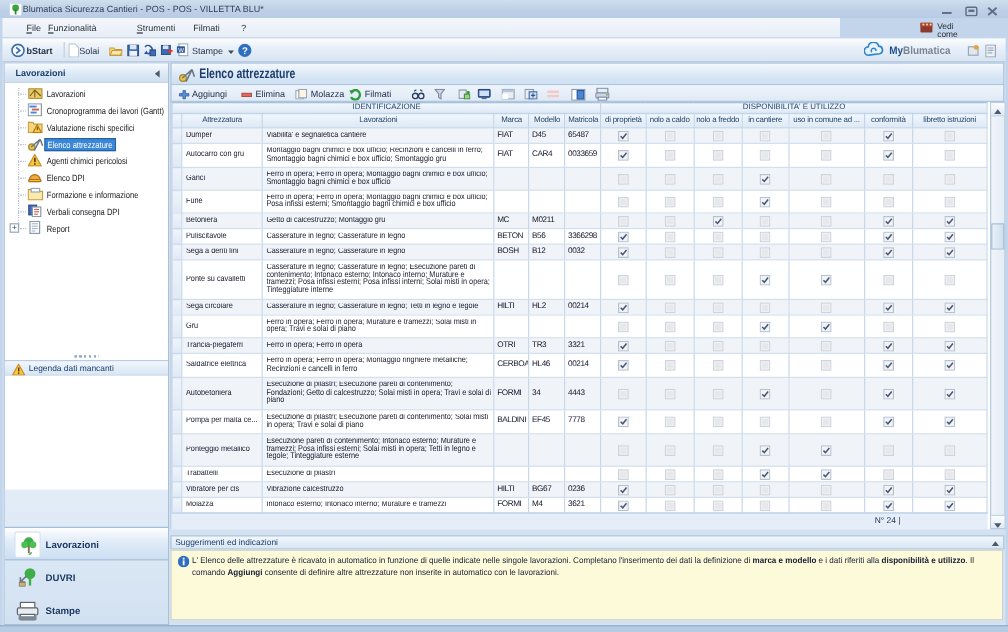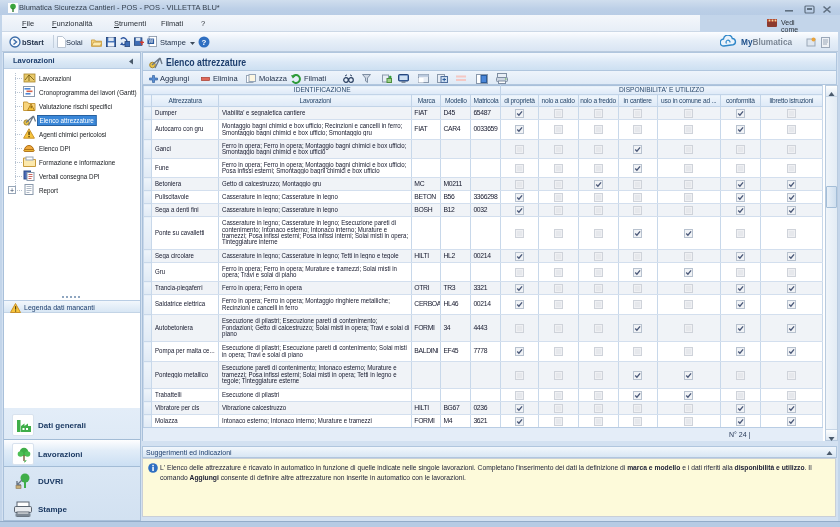--- a/index.html
+++ b/index.html
@@ -126,21 +126,21 @@
 <div class="winbtn abs" style="left:804px;"><svg width="11" height="9">
       <rect x="1" y="1" width="9" height="7" rx="1" fill="none" stroke="#5f6f80" stroke-width="1.2"></rect>
       <rect x="3" y="3" width="5" height="2" fill="#5f6f80"></rect>
     </svg></div>
 <div class="winbtn abs" style="left:822px;"><svg width="10" height="9">
       <path d="M1.5 1.5 L8.5 7.5 M8.5 1.5 L1.5 7.5" stroke="#5f6f80" stroke-width="1.6"></path>
     </svg></div>
 
 <div id="menubar" class="abs">
   <span class="menuitem" style="left:20px"><u>F</u>ile</span>
-  <span class="menuitem" style="left:50px"><u>F</u>unzionalità</span>
+  <span class="menuitem" style="left:38px"><u>F</u>unzionalità</span>
   <span class="menuitem" style="left:112px"><u>S</u>trumenti</span>
   <span class="menuitem" style="left:159px">Filmati</span>
   <span class="menuitem" style="left:199px">?</span>
   <svg class="menuitem" style="left:764px;top:2px" width="12" height="12" viewBox="0 0 12 12">
     <rect x="1" y="2" width="10" height="8" rx="1" fill="#8c3a2e"></rect>
     <rect x="1" y="2" width="10" height="3" fill="#b0482f"></rect>
     <circle cx="3.5" cy="3.5" r="0.9" fill="#f3d9a0"></circle>
     <circle cx="6.5" cy="3.5" r="0.9" fill="#f3d9a0"></circle>
     <circle cx="9.5" cy="3.5" r="0.9" fill="#f3d9a0"></circle>
   </svg>
@@ -297,31 +297,20 @@
 <div class="abs" style="left:58px;top:243px;width:20px;height:2px;background-image:repeating-linear-gradient(90deg,#8fa6c0 0 2px,transparent 2px 4px)"></div>
     <div id="legendhead" class="abs">
       <svg class="abs" style="left:6px;top:2px" width="11" height="10" viewBox="0 0 11 10">
         <path d="M5.5 0.5 L10.5 9.5 L0.5 9.5 z" fill="#f8c63d" stroke="#c9912a"></path>
         <rect x="5" y="3.2" width="1.2" height="3.4" fill="#5a4310"></rect>
         <rect x="5" y="7.4" width="1.2" height="1.2" fill="#5a4310"></rect>
       </svg>
       <span>Legenda dati mancanti</span>
     </div>
     <div id="navarea" class="abs">
-      <div class="navbtn" style="top:3px">
-          <div class="navicon navibox">
-            <svg width="16" height="16" viewBox="0 0 16 16" style="position:absolute;left:3px;top:3px">
-              <rect x="1" y="2" width="3.5" height="12" fill="#3fae49"></rect>
-              <path d="M5 8 L8.5 5.5 V8 L12 5.5 V8 H15 V14 H5 z" fill="#3fae49"></path>
-              <rect x="6.5" y="10" width="2" height="2" fill="#fff"></rect>
-              <rect x="10" y="10" width="2" height="2" fill="#fff"></rect>
-            </svg>
-          </div>
-          <span class="navtxt">Dati generali</span>
-        </div>
 <div class="navbtn navsel" style="top:31px">
           <div class="navicon navibox">
             <svg width="16" height="16" viewBox="0 0 16 16" style="position:absolute;left:3px;top:3px">
               <circle cx="8" cy="5" r="4.2" fill="#3fae49"></circle>
               <circle cx="4.5" cy="7" r="2.8" fill="#4cbf55"></circle>
               <circle cx="11.5" cy="7" r="2.8" fill="#4cbf55"></circle>
               <rect x="7.2" y="8" width="1.6" height="6" fill="#8a7350"></rect>
               <path d="M8 15 a2 2 0 0 0 2 -2" stroke="#3fae49" fill="none"></path>
             </svg>
           </div>

